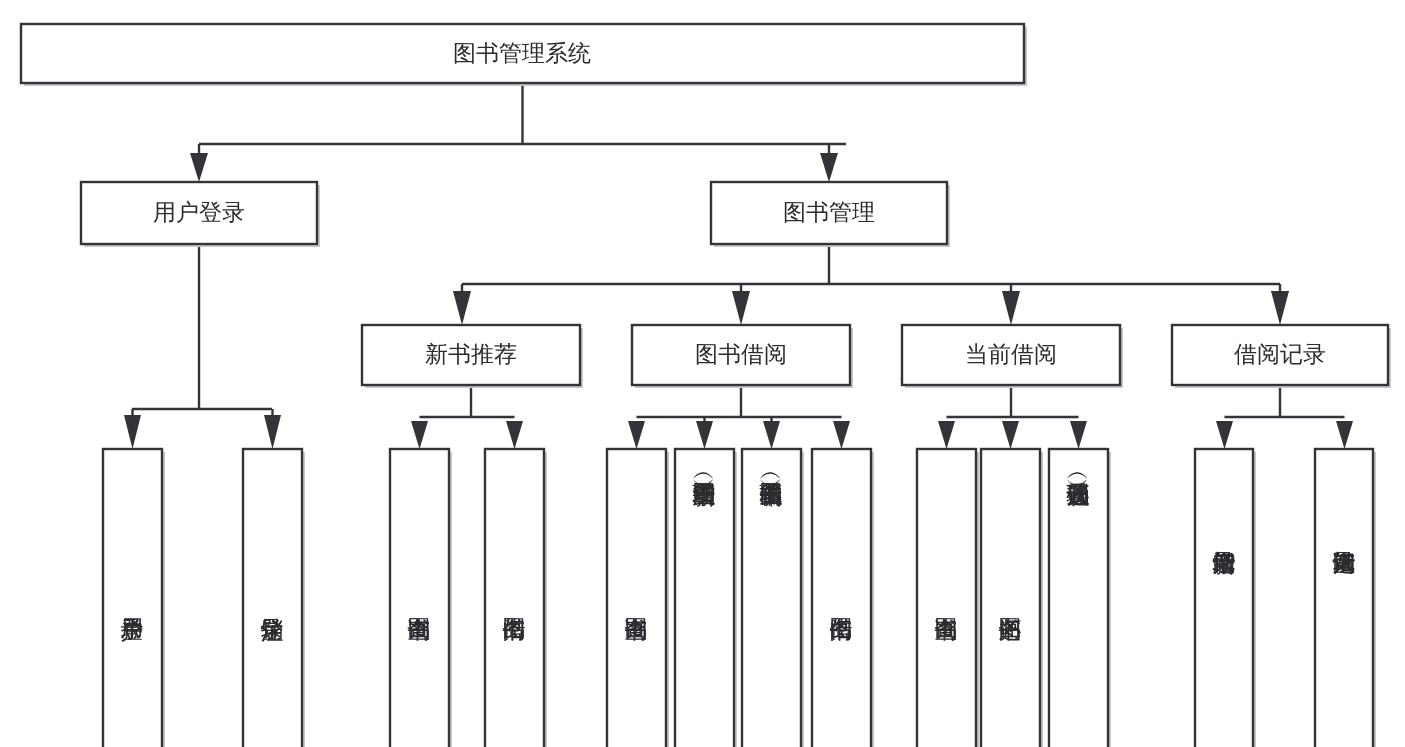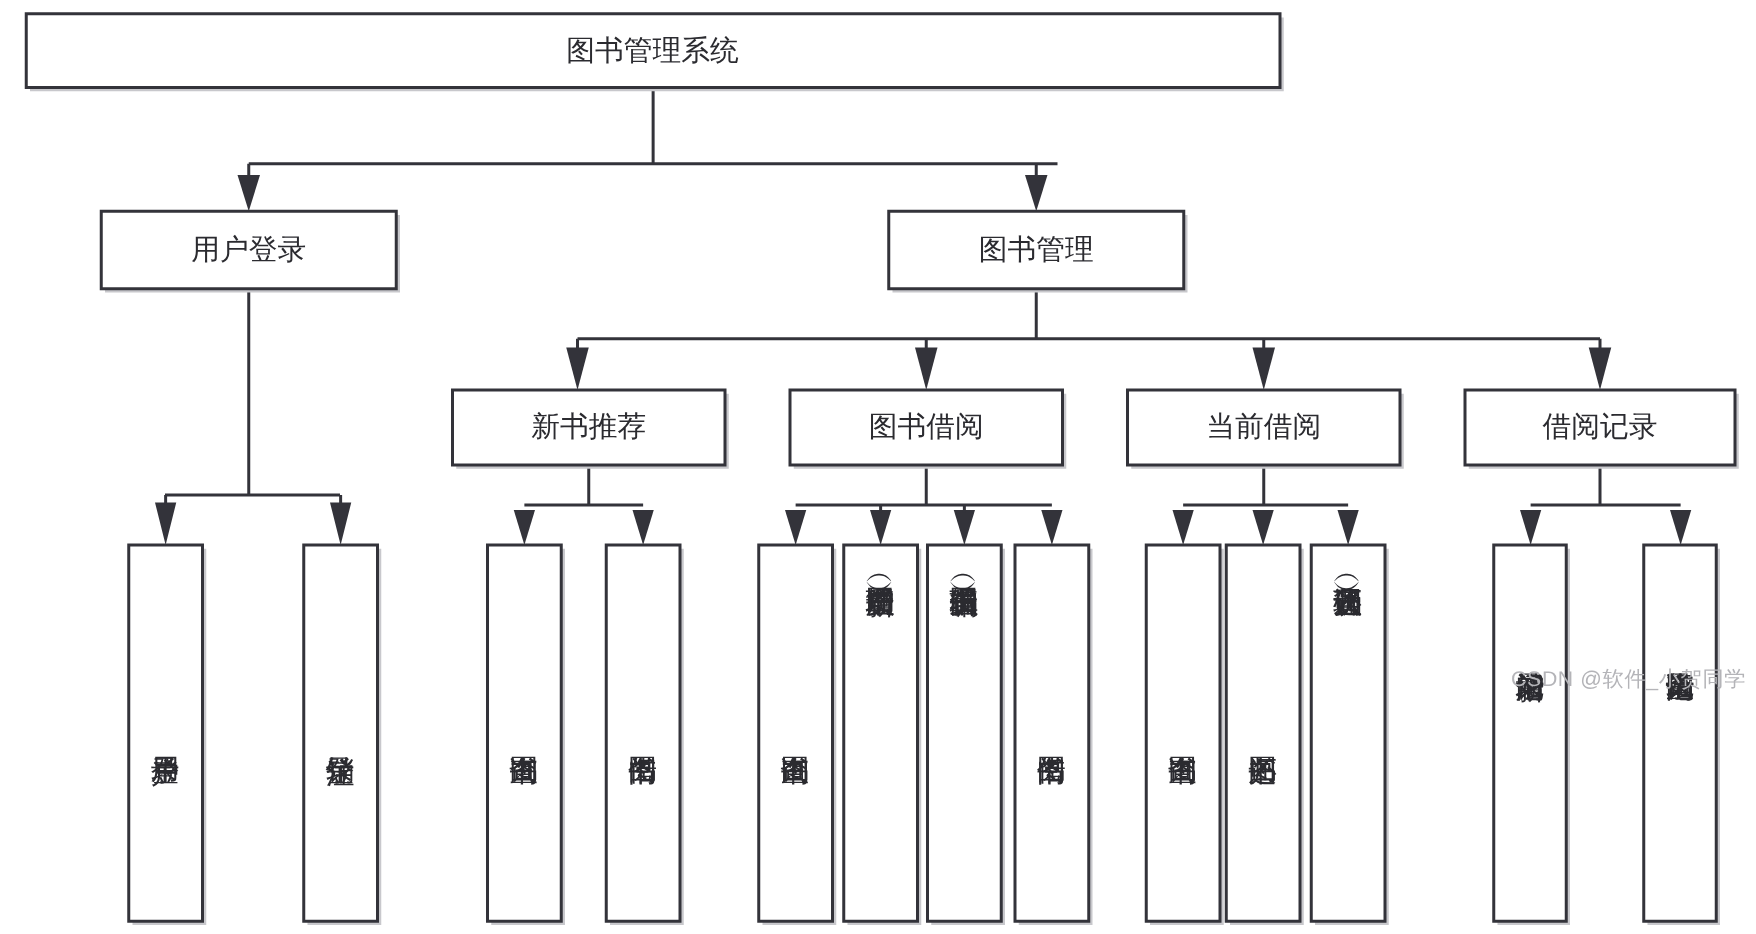--- a/index.html
+++ b/index.html
@@ -9,21 +9,21 @@
   }
   body {
     width: 1405px;
     height: 747px;
     font-family: "Liberation Sans", "DejaVu Sans", sans-serif;
     overflow: hidden;
     position: relative;
   }
   #diagram-root {
     position: absolute;
-    left: 0; top: 0;
+    left: 0; top: 13px;
     width: 1405px;
     height: 559px;
   }
   svg.diagram {
     display: block;
     width: 1405px;
     height: 747px;
   }
   .node-rect {
     fill: #ffffff;
@@ -241,14 +241,13 @@
     </g>
 
     <g>
       <rect class="node-shadow" x="1318" y="439" width="58" height="301"></rect>
       <rect class="node-rect" x="1315" y="436" width="58" height="301"></rect>
       <text class="node-label-v" x="1344.5" y="520" text-anchor="start" writing-mode="tb" glyph-orientation-vertical="0">查询借阅记录</text>
     </g>
 
   </svg>
 
-  <div class="watermark">CSDN @软件_小贺同学</div>
 </div>
 
 </body></html>

